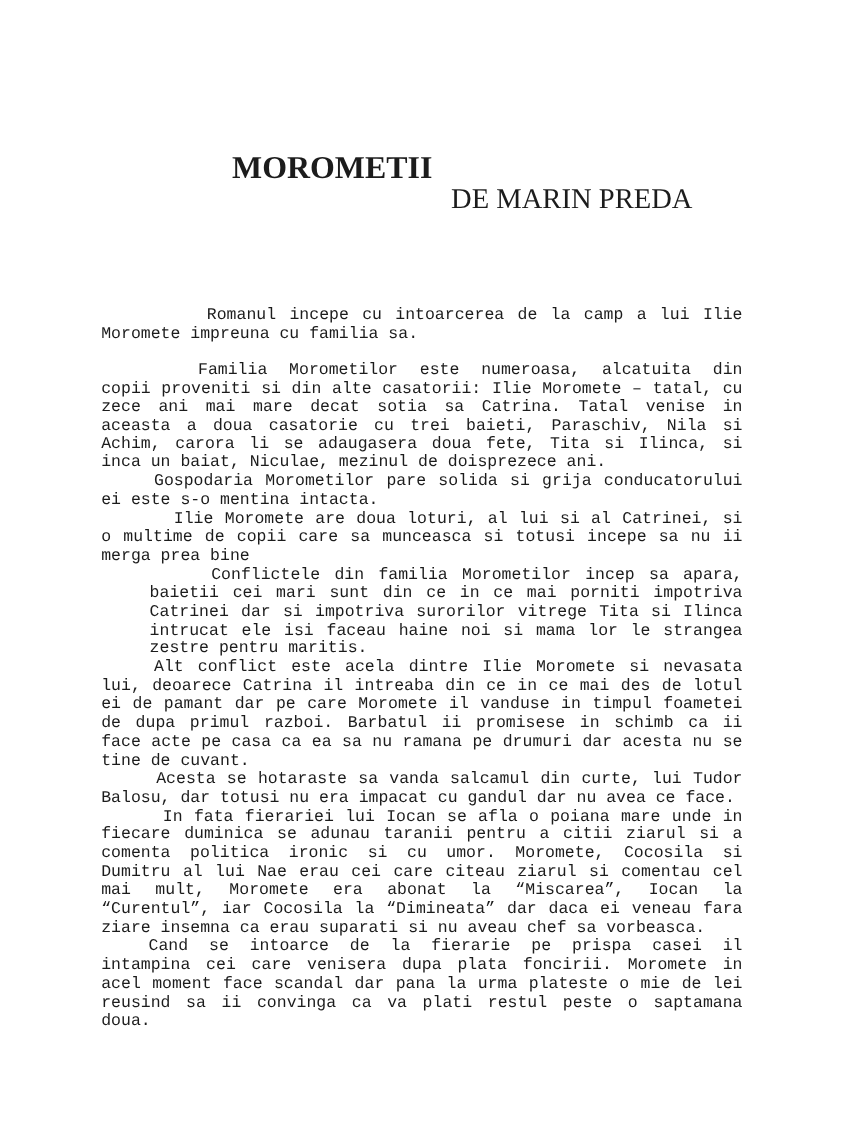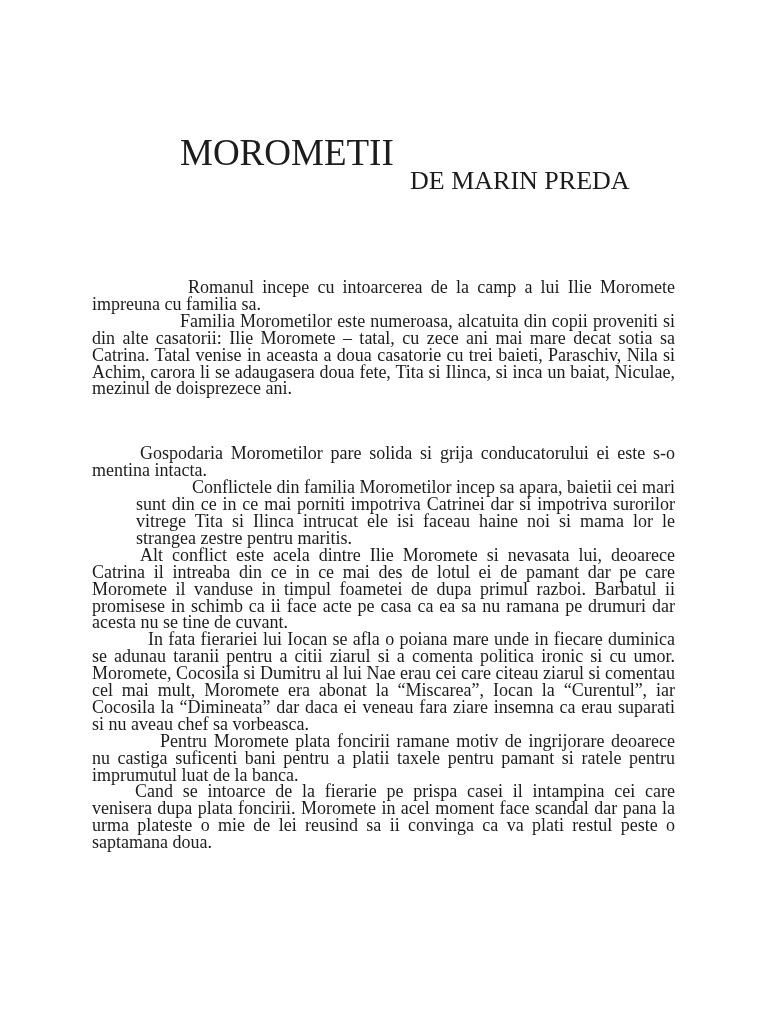--- a/index.html
+++ b/index.html
@@ -14,24 +14,24 @@
     height: 1024px;
     background: #ffffff;
     font-family: "Liberation Serif", "DejaVu Serif", serif;
     color: #1c1c1c;
     box-sizing: border-box;
   }
   .title-block {
     padding: 138px 93px 0 92px;
   }
   .title-main {
-    font-size: 37px;
-    font-weight: 400;
+    font-size: 29px;
+    font-weight: 700;
     line-height: 30px;
-    margin-left: 88px;
+    margin-left: 119px;
     white-space: nowrap;
   }
   .title-sub {
     font-size: 26px;
     font-weight: 400;
     line-height: 23px;
     margin-left: 318px;
     margin-top: 1px;
     white-space: nowrap;
   }
@@ -41,36 +41,38 @@
     line-height: 22px;
     margin-left: 308px;
     white-space: nowrap;
   }
   .body-text {
     margin: 87px 93px 0 92px;
   }
   .body-text p {
     margin: 0;
     padding: 0;
-    font-size: 18px;
+    font-size: 15px;
     line-height: 16.9px;
     text-align: justify;
+    font-family: Liberation Mono, monospace;
   }
 </style>
 </head>
 <body>
 
 <div class="page">
   <div class="title-block">
     <div class="title-main">MOROMETII</div>
     <div class="title-sub">DE MARIN PREDA</div>
   </div>
   <div class="body-text" id="paragraphs">
       <p style="text-indent: 96px;">Romanul incepe cu intoarcerea de la camp a lui Ilie Moromete impreuna cu familia sa.</p>
-      <p style="text-indent: 88px;">Familia Morometilor este numeroasa, alcatuita din copii proveniti si din alte casatorii: Ilie Moromete – tatal, cu zece ani mai mare decat sotia sa Catrina. Tatal venise in aceasta a doua casatorie cu trei baieti, Paraschiv, Nila si Achim, carora li se adaugasera doua fete, Tita si Ilinca, si inca un baiat, Niculae, mezinul de doisprezece ani.</p>
-      <p style="text-indent: 48px; margin-top: 48px;">Gospodaria Morometilor pare solida si grija conducatorului ei este s-o mentina intacta.</p>
+      <p style="text-indent: 88px; margin-top: 16px;">Familia Morometilor este numeroasa, alcatuita din copii proveniti si din alte casatorii: Ilie Moromete – tatal, cu zece ani mai mare decat sotia sa Catrina. Tatal venise in aceasta a doua casatorie cu trei baieti, Paraschiv, Nila si Achim, carora li se adaugasera doua fete, Tita si Ilinca, si inca un baiat, Niculae, mezinul de doisprezece ani.</p>
+      <p style="text-indent: 48px;">Gospodaria Morometilor pare solida si grija conducatorului ei este s-o mentina intacta.</p>
+      <p style="text-indent: 66px;">Ilie Moromete are doua loturi, al lui si al Catrinei, si o multime de copii care sa munceasca si totusi incepe sa nu ii merga prea bine</p>
       <p style="text-indent: 56px; margin-left: 44px;">Conflictele din familia Morometilor incep sa apara, baietii cei mari sunt din ce in ce mai porniti impotriva Catrinei dar si impotriva surorilor vitrege Tita si Ilinca intrucat ele isi faceau haine noi si mama lor le strangea zestre pentru maritis.</p>
       <p style="text-indent: 48px;">Alt conflict este acela dintre Ilie Moromete si nevasata lui, deoarece Catrina il intreaba din ce in ce mai des de lotul ei de pamant dar pe care Moromete il vanduse in timpul foametei de dupa primul razboi. Barbatul ii promisese in schimb ca ii face acte pe casa ca ea sa nu ramana pe drumuri dar acesta nu se tine de cuvant.</p>
+      <p style="text-indent: 50px;">Acesta se hotaraste sa vanda salcamul din curte, lui Tudor Balosu, dar totusi nu era impacat cu gandul dar nu avea ce face.</p>
       <p style="text-indent: 56px;">In fata fierariei lui Iocan se afla o poiana mare unde in fiecare duminica se adunau taranii  pentru a citii ziarul si a comenta politica ironic si cu umor. Moromete, Cocosila si Dumitru al lui Nae erau cei care citeau ziarul si comentau cel mai mult, Moromete era abonat la “Miscarea”, Iocan la “Curentul”, iar Cocosila la “Dimineata” dar daca ei veneau fara ziare insemna ca erau suparati si nu aveau chef sa vorbeasca.</p>
-      <p style="text-indent: 68px;">Pentru Moromete plata foncirii ramane motiv de ingrijorare deoarece nu castiga suficenti bani pentru a platii taxele pentru pamant si ratele pentru imprumutul luat de la banca.</p>
       <p style="text-indent: 43px;">Cand se intoarce de la fierarie pe prispa casei il intampina cei care venisera dupa plata foncirii. Moromete in acel moment face scandal dar pana la urma plateste o mie de lei reusind sa ii convinga ca va plati restul peste o saptamana doua.</p>
     </div>
 </div>
 
 </body></html>

